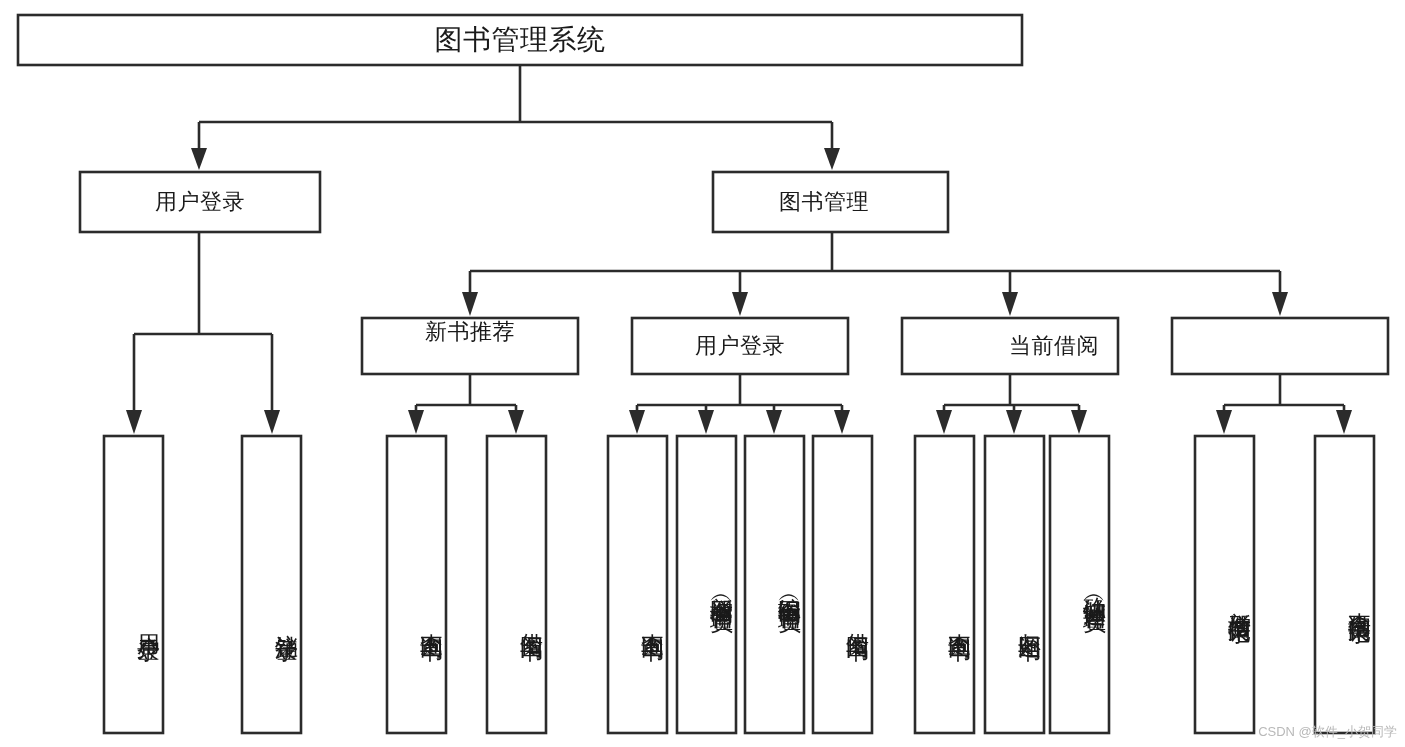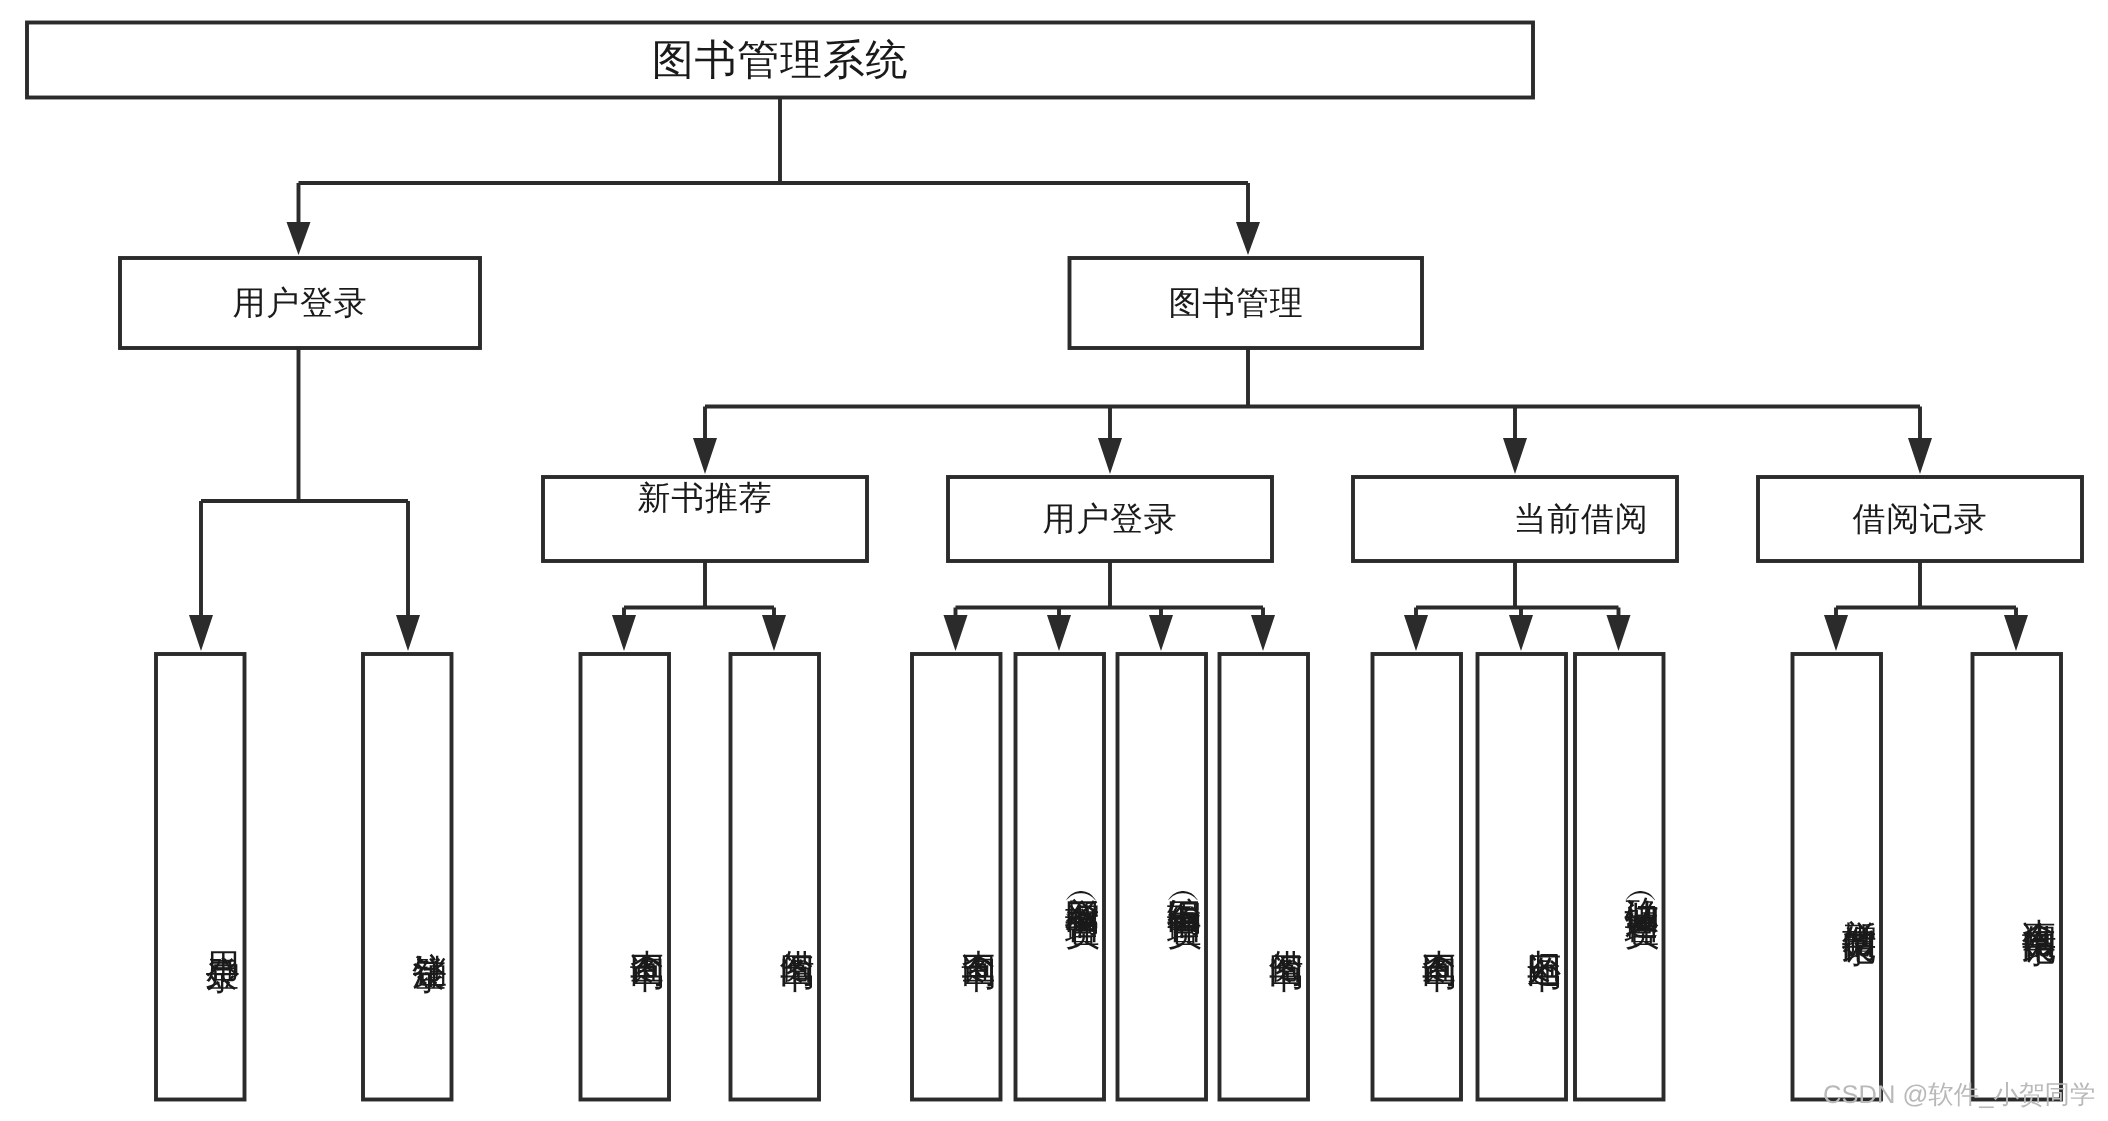--- a/index.html
+++ b/index.html
@@ -68,21 +68,21 @@
     padding-top: 4px;
     box-sizing: border-box;
   }
   .label-vertical.tall {
     padding-top: 2px;
   }
   .watermark {
     position: absolute;
     right: 8px;
     bottom: 6px;
-    font-size: 17px;
+    font-size: 13px;
     color: #b9b9b9;
     font-family: "Liberation Sans", "DejaVu Sans", sans-serif;
     white-space: nowrap;
   }
 </style>
 </head>
 <body>
 
 <div id="diagram-root">
 
@@ -148,21 +148,20 @@
   </svg>
 
   <div class="node-label label-horizontal label-root" style="left:18px; top:15px; width:1004px; height:50px;">图书管理系统</div>
 
   <div class="node-label label-horizontal" style="left:80px; top:172px; width:240px; height:60px;">用户登录</div>
   <div class="node-label label-horizontal" style="left:713px; top:172px; width:222px; height:60px;">图书管理</div>
 
   <div class="node-label label-horizontal" style="left:362px; top:304px; width:216px; height:56px;">新书推荐</div>
   <div class="node-label label-horizontal" style="left:632px; top:318px; width:216px; height:56px;">用户登录</div>
   <div class="node-label label-horizontal" style="left:946px; top:318px; width:216px; height:56px;">当前借阅</div>
-  <div class="node-label label-horizontal" style="left:1172px; top:318px; width:216px; height:56px;">借阅记录</div>
 
   <div class="node-label label-vertical" style="left:104px; top:503px; width:59px; height:230px;">用户登录</div>
   <div class="node-label label-vertical" style="left:242px; top:503px; width:59px; height:230px;">注销登录</div>
   <div class="node-label label-vertical" style="left:387px; top:500px; width:59px; height:233px;">查询图书</div>
   <div class="node-label label-vertical" style="left:487px; top:500px; width:59px; height:233px;">借阅图书</div>
   <div class="node-label label-vertical" style="left:608px; top:500px; width:59px; height:233px;">查询图书</div>
   <div class="node-label label-vertical tall" style="left:677px; top:440px; width:59px; height:293px;">新增图书（管理员）</div>
   <div class="node-label label-vertical tall" style="left:745px; top:440px; width:59px; height:293px;">编辑图书（管理员）</div>
   <div class="node-label label-vertical" style="left:813px; top:500px; width:59px; height:233px;">借阅图书</div>
   <div class="node-label label-vertical" style="left:915px; top:500px; width:59px; height:233px;">查询图书</div>

